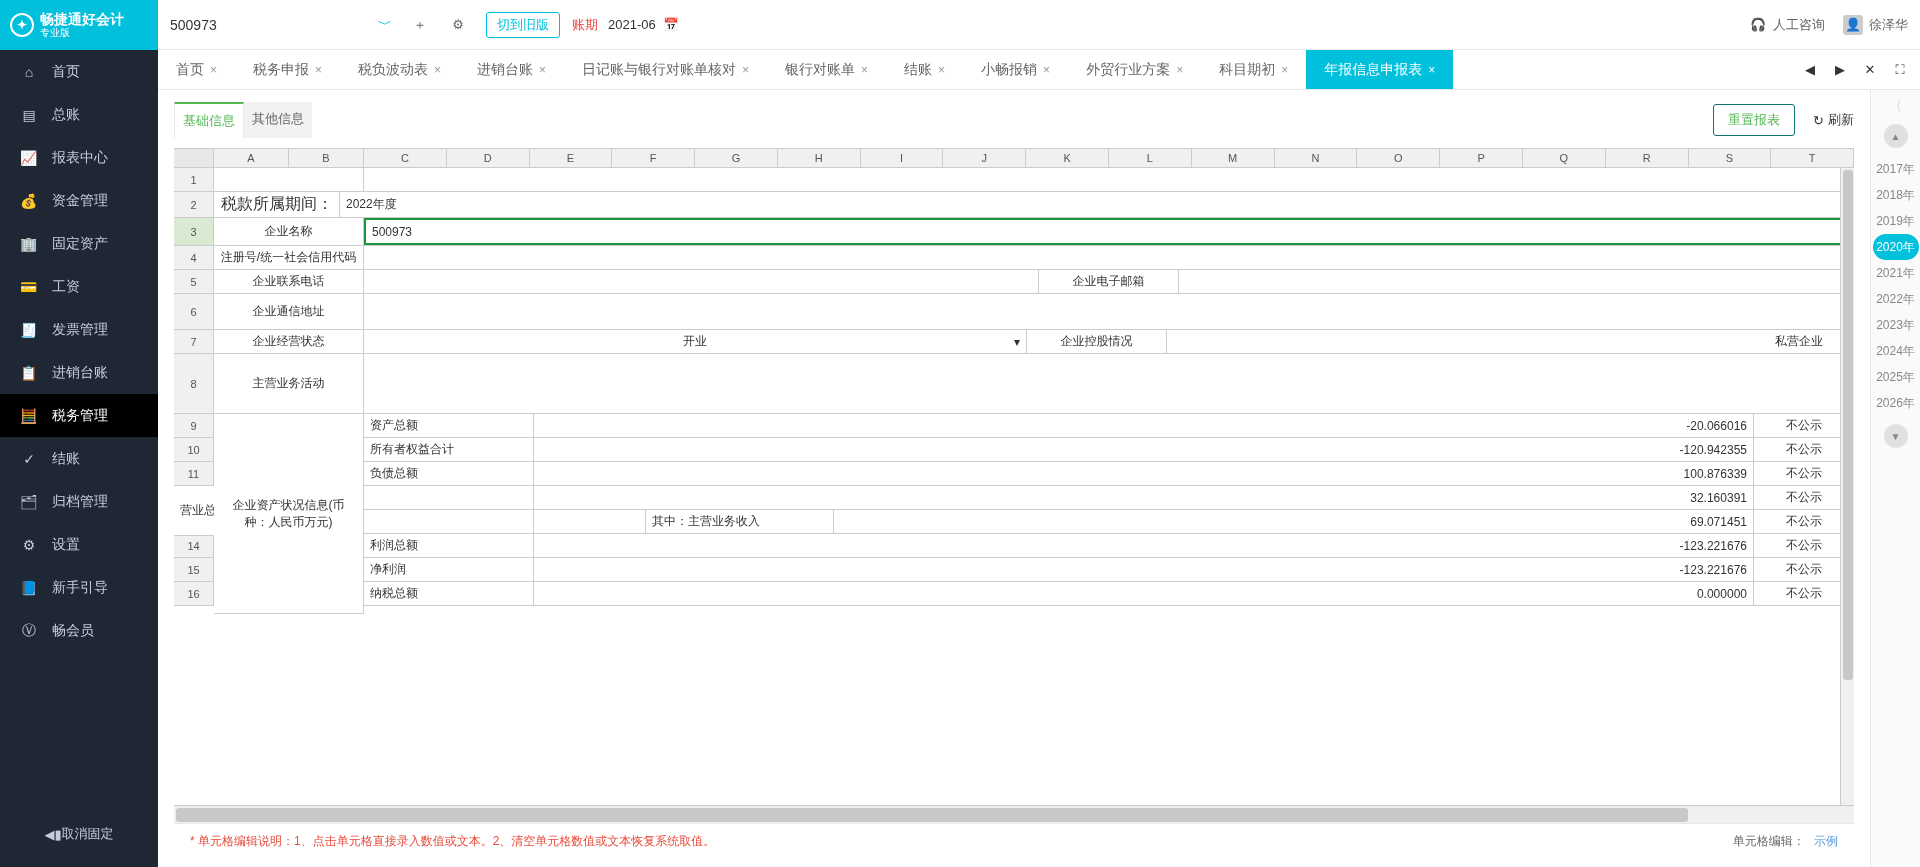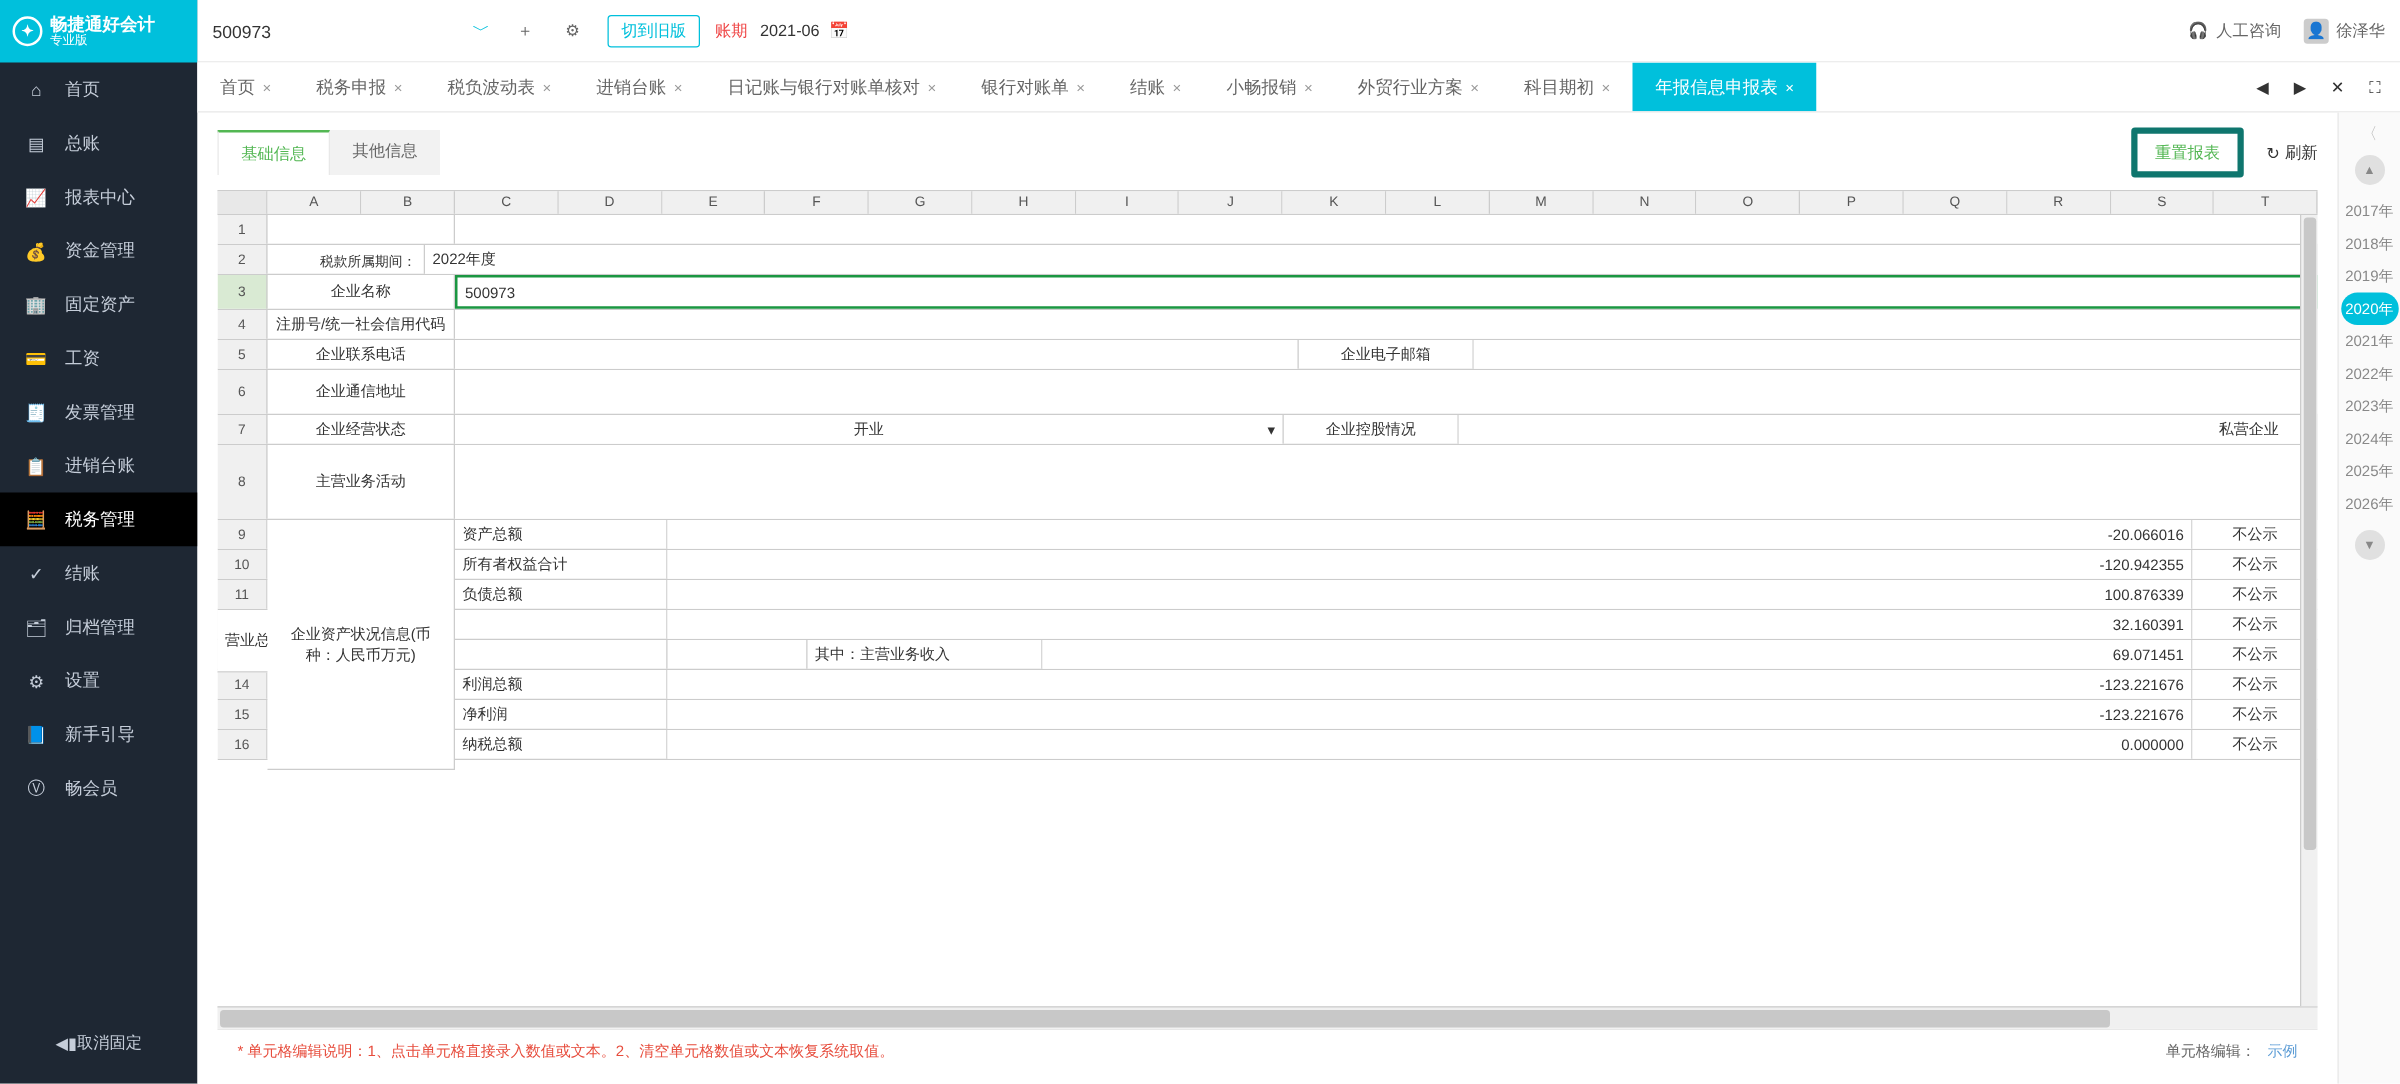--- a/index.html
+++ b/index.html
@@ -46,44 +46,44 @@
 .tab-close { margin-left: 6px; font-size: 12px; color: #999; cursor: pointer; }
 .tab.active .tab-close { color: #fff; }
 .tabs-ctrl { display: flex; align-items: center; gap: 6px; padding: 0 8px; }
 .tabs-ctrl span { width: 24px; height: 24px; display: inline-flex; align-items: center; justify-content: center; cursor: pointer; color: #333; }
 
 
 .content { flex: 1; display: flex; position: relative; }
 .workarea { flex: 1; display: flex; flex-direction: column; padding: 12px 16px 8px; }
 .wa-top { display: flex; align-items: center; }
 .sub-tabs { display: flex; }
-.sub-tab { padding: 8px 18px; background: #f2f2f2; color: #666; cursor: pointer; font-size: 13px; }
+.sub-tab { padding: 8px 8px; background: #f2f2f2; color: #666; cursor: pointer; font-size: 13px; }
 .sub-tab.active { background: #fff; color: #53b753; border-top: 2px solid #53b753; border-left: 1px solid #e8e8e8; border-right: 1px solid #e8e8e8; }
 .wa-actions { margin-left: auto; display: flex; align-items: center; gap: 18px; }
-.reset-btn { border: 5px solid #0f766e; color: #53b753; padding: 6px 14px; border-radius: 3px; cursor: pointer; font-size: 13px; }
+.reset-btn { border: 1px solid #0f766e; color: #53b753; padding: 6px 14px; border-radius: 3px; cursor: pointer; font-size: 13px; }
 .refresh-btn { display: flex; align-items: center; gap: 4px; color: #333; cursor: pointer; font-size: 13px; }
 
 
 .sheet-wrap { flex: 1; margin-top: 10px; position: relative; display: flex; flex-direction: column; }
 .sheet { flex: 1; display: flex; flex-direction: column; }
 .col-header { display: flex; background: #f5f5f5; height: 20px; border-top: 1px solid #ccc; border-bottom: 1px solid #ccc; }
 .corner { width: 40px; background: #e8e8e8; border-right: 1px solid #ccc; }
 .col-ab { width: 150px; display: flex; }
 .colh { display: flex; align-items: center; justify-content: center; font-size: 11px; color: #555; border-right: 1px solid #ccc; background: #f0f0f0; }
 .colh.a { width: 75px; }
 .colh.b { width: 75px; }
 .col-rest { flex: 1; display: flex; }
 .colh.c { width: 63px; }
 .colh.other { width: 57px; }
 .rows { flex: 1; overflow: hidden; }
 .row { display: flex; border-bottom: 1px solid #ccc; min-height: 24px; }
 .row-num { width: 40px; background: #f0f0f0; border-right: 1px solid #ccc; display: flex; align-items: center; justify-content: center; font-size: 11px; color: #555; }
 .row-num.active { background: #d9ead3; }
 .label-col { width: 150px; border-right: 1px solid #ccc; display: flex; align-items: center; justify-content: center; font-size: 12px; color: #333; text-align: center; padding: 2px 4px; }
-.label-col2 { width: 126px; border-right: 1px solid #ccc; display: flex; align-items: flex-end; justify-content: flex-end; font-size: 11px; color: #333; padding: 2px 6px; }
+.label-col2 { width: 126px; border-right: 1px solid #ccc; display: flex; align-items: flex-end; justify-content: flex-end; font-size: 16px; color: #333; padding: 2px 6px; }
 .val-area { flex: 1; display: flex; }
 .cell { border-right: 1px solid #ccc; padding: 2px 6px; font-size: 12px; display: flex; align-items: center; background: #fff; }
 .title-cell { flex: 1; justify-content: center; font-size: 16px; font-weight: bold; }
 .full-cell { flex: 1; text-align: right; }
 .active-row-cell { flex: 1; border: 2px solid #1a9641; background: #fff; }
 .sub-label-col { width: 170px; border-right: 1px solid #ccc; display: flex; align-items: center; padding: 2px 6px; font-size: 12px; }
 .select-cell { flex: 1; position: relative; justify-content: center; }
 .select-cell::after { content: "▾"; position: absolute; right: 6px; color: #333; font-size: 12px; }
 .half-label { width: 140px; border-right: 1px solid #ccc; display: flex; align-items: center; justify-content: center; font-size: 12px; }
 .num-cell { flex: 1; justify-content: flex-end; }

